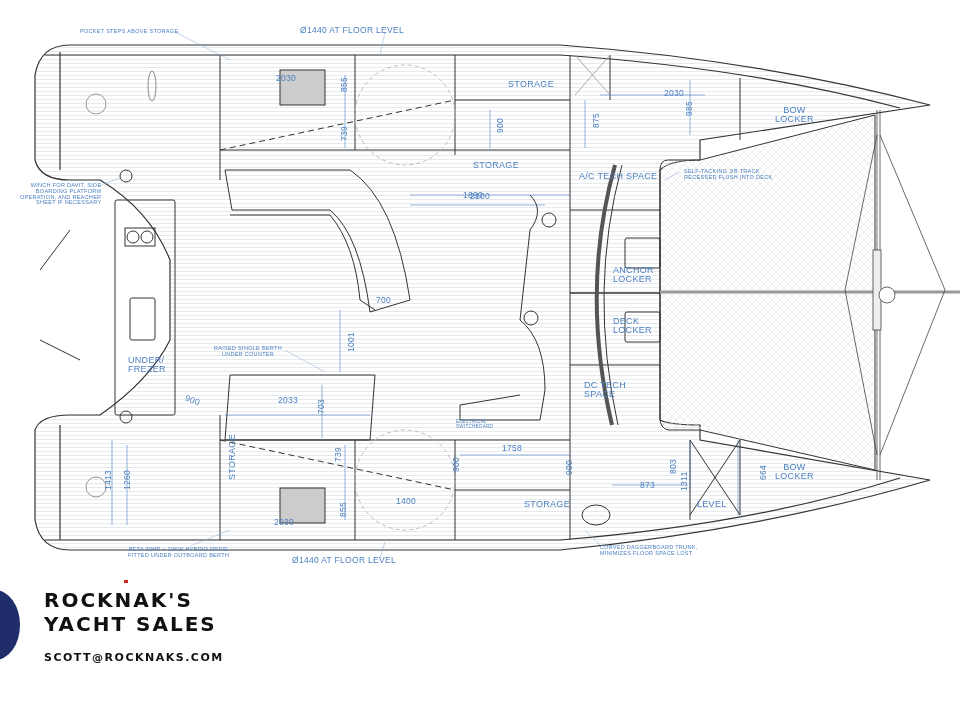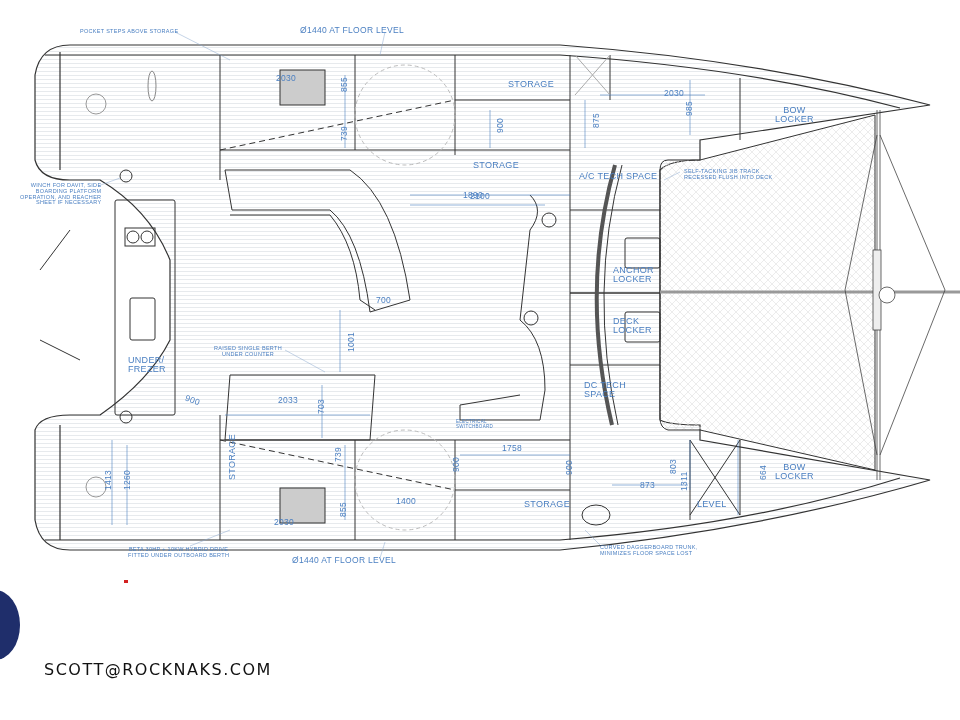--- a/index.html
+++ b/index.html
@@ -9,21 +9,21 @@
   .lbl.room { font-size:9px; }
   .lbl.note { font-size:5.5px; text-transform:uppercase; }
   .lbl.dim { font-size:8.5px; }
   .lbl.vert { transform-origin:left top; transform:rotate(-90deg); }
   .lbl.center { text-align:center; }
   .lbl.right { text-align:right; }
   .logo { position:absolute; left:0; top:580px; width:260px; height:90px; }
   .logo-circle { position:absolute; left:-30px; top:10px; width:50px; height:70px; border-radius:0 50% 50% 0; background:#1f2e6b; overflow:hidden; }
   .logo-name { position:absolute; left:44px; top:10px; font-family:"DejaVu Sans", sans-serif; font-weight:bold; font-size:20px; letter-spacing:2px; color:#111; line-height:1; }
   .logo-sub { position:absolute; left:44px; top:34px; font-family:"DejaVu Sans", sans-serif; font-weight:bold; font-size:20px; letter-spacing:2px; color:#111; line-height:1; }
-  .logo-url { position:absolute; left:44px; top:80px; font-family:"DejaVu Sans", sans-serif; font-weight:normal; font-size:16px; letter-spacing:1.5px; color:#111; }
+  .logo-url { position:absolute; left:44px; top:71px; font-family:"DejaVu Sans", sans-serif; font-weight:bold; font-size:11px; letter-spacing:1.5px; color:#111; }
   .logo-dot { position:absolute; left:124px; top:0px; width:4px; height:3px; background:#d32020; }
 </style>
 </head>
 <body>
 
 <svg id="plan" viewBox="0 0 960 720" xmlns="http://www.w3.org/2000/svg">
   <defs>
     <pattern id="planks" width="8" height="4" patternUnits="userSpaceOnUse">
       <line x1="0" y1="3.5" x2="8" y2="3.5" stroke="#d7dbe0" stroke-width="0.6"></line>
     </pattern>
@@ -211,14 +211,16 @@
 <div class="lbl dim" style="left:502px;top:444px;">1758</div>
 <div class="lbl dim vert" style="left:565px;top:475px;">900</div>
 <div class="lbl dim" style="left:640px;top:481px;">873</div>
 <div class="lbl dim vert" style="left:669px;top:474px;">803</div>
 <div class="lbl dim vert" style="left:680px;top:491px;">1311</div>
 <div class="lbl dim vert" style="left:759px;top:480px;">664</div>
 
 <div class="logo">
   <div class="logo-circle"></div>
   <div class="logo-dot"></div>
+  <div class="logo-name">ROCKNAK'S</div>
+  <div class="logo-sub">YACHT SALES</div>
   <div class="logo-url">SCOTT@ROCKNAKS.COM</div>
 </div>
 
 </body></html>

